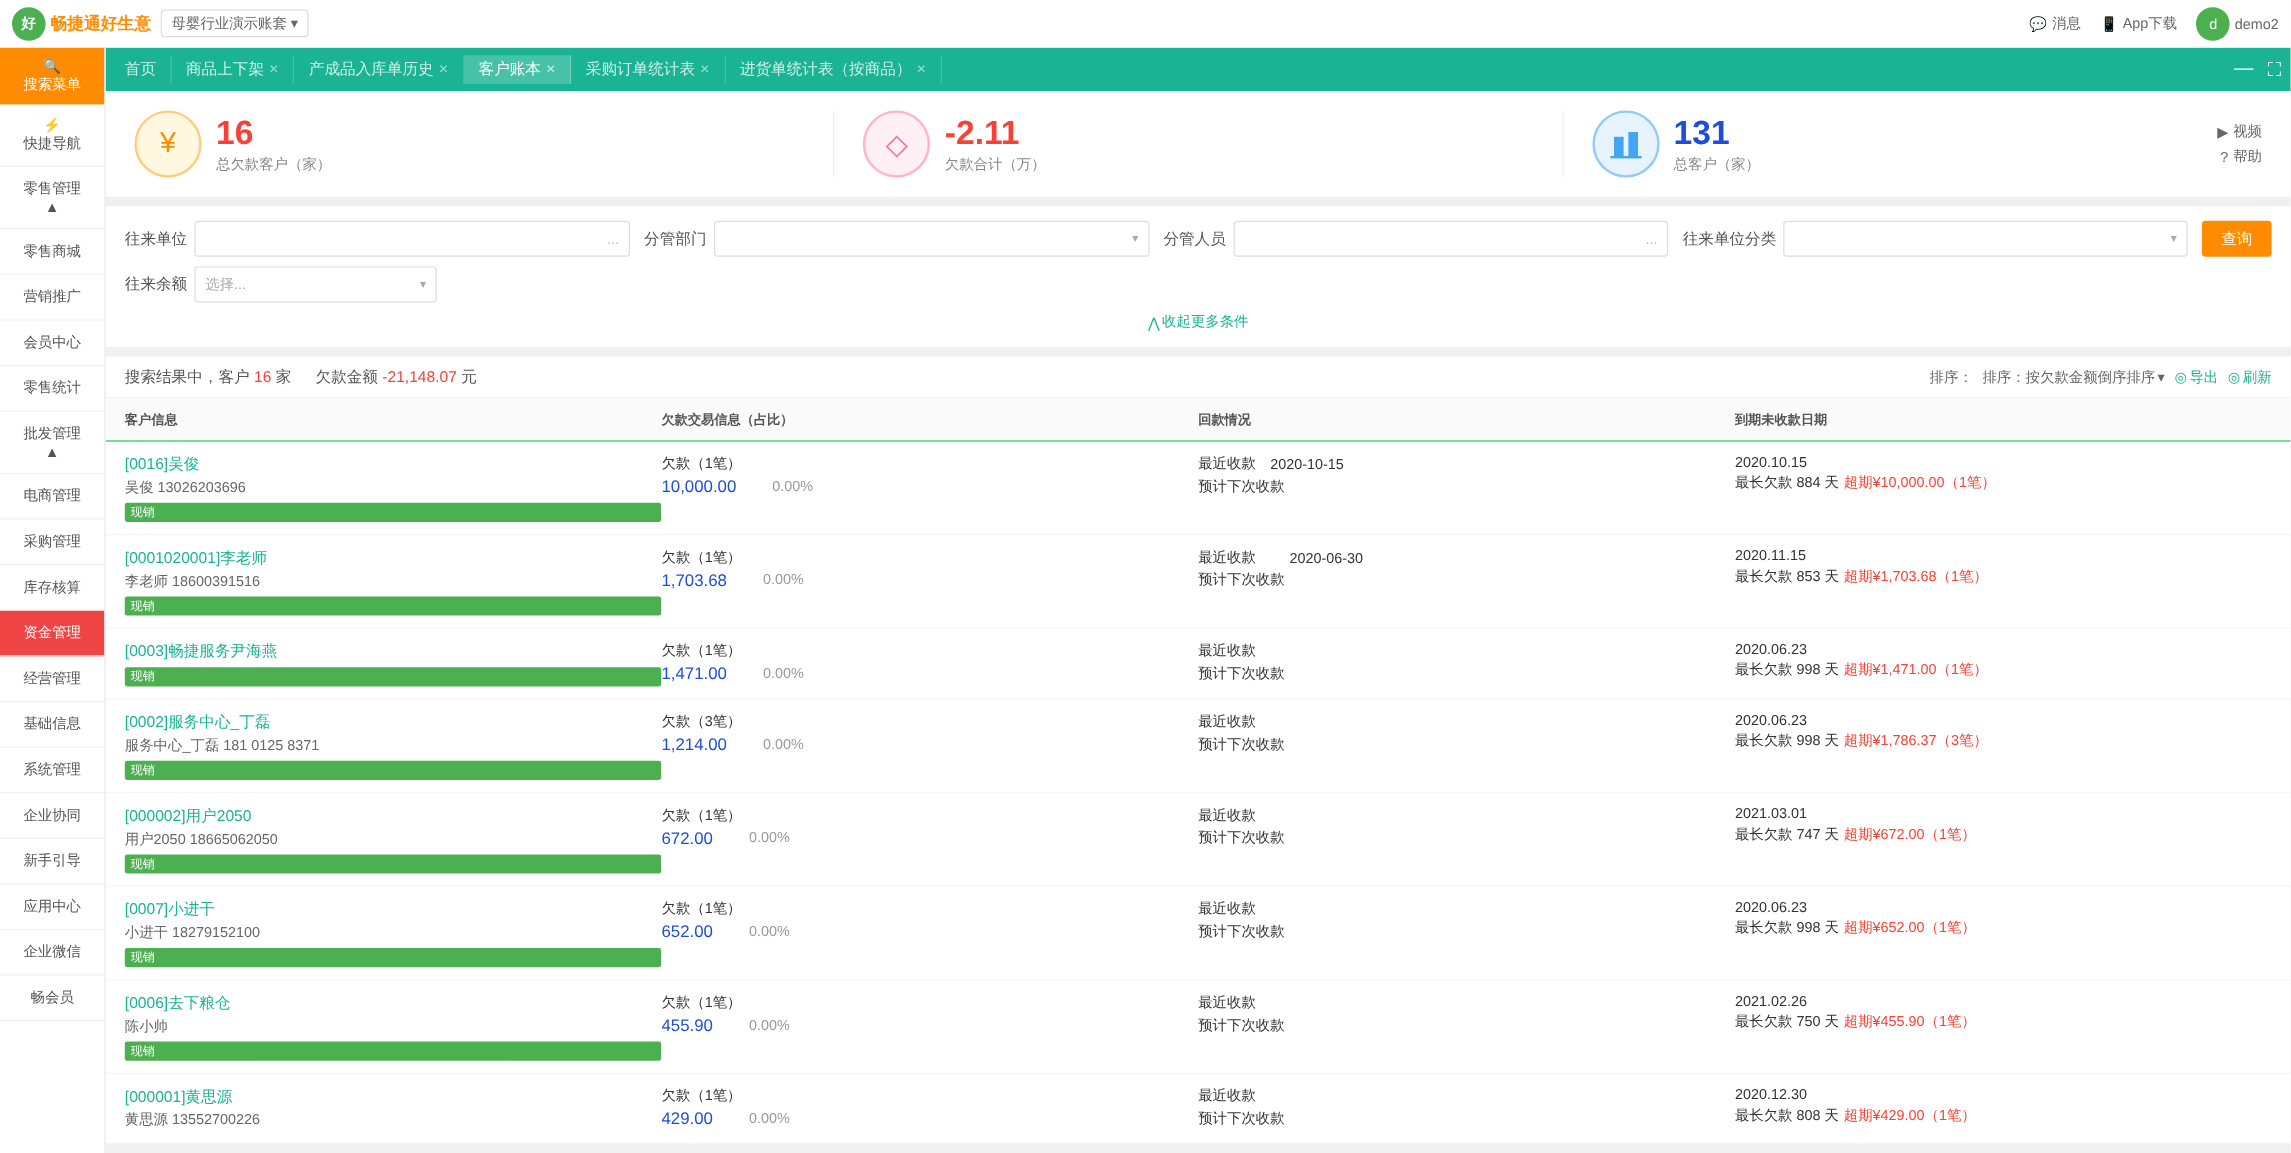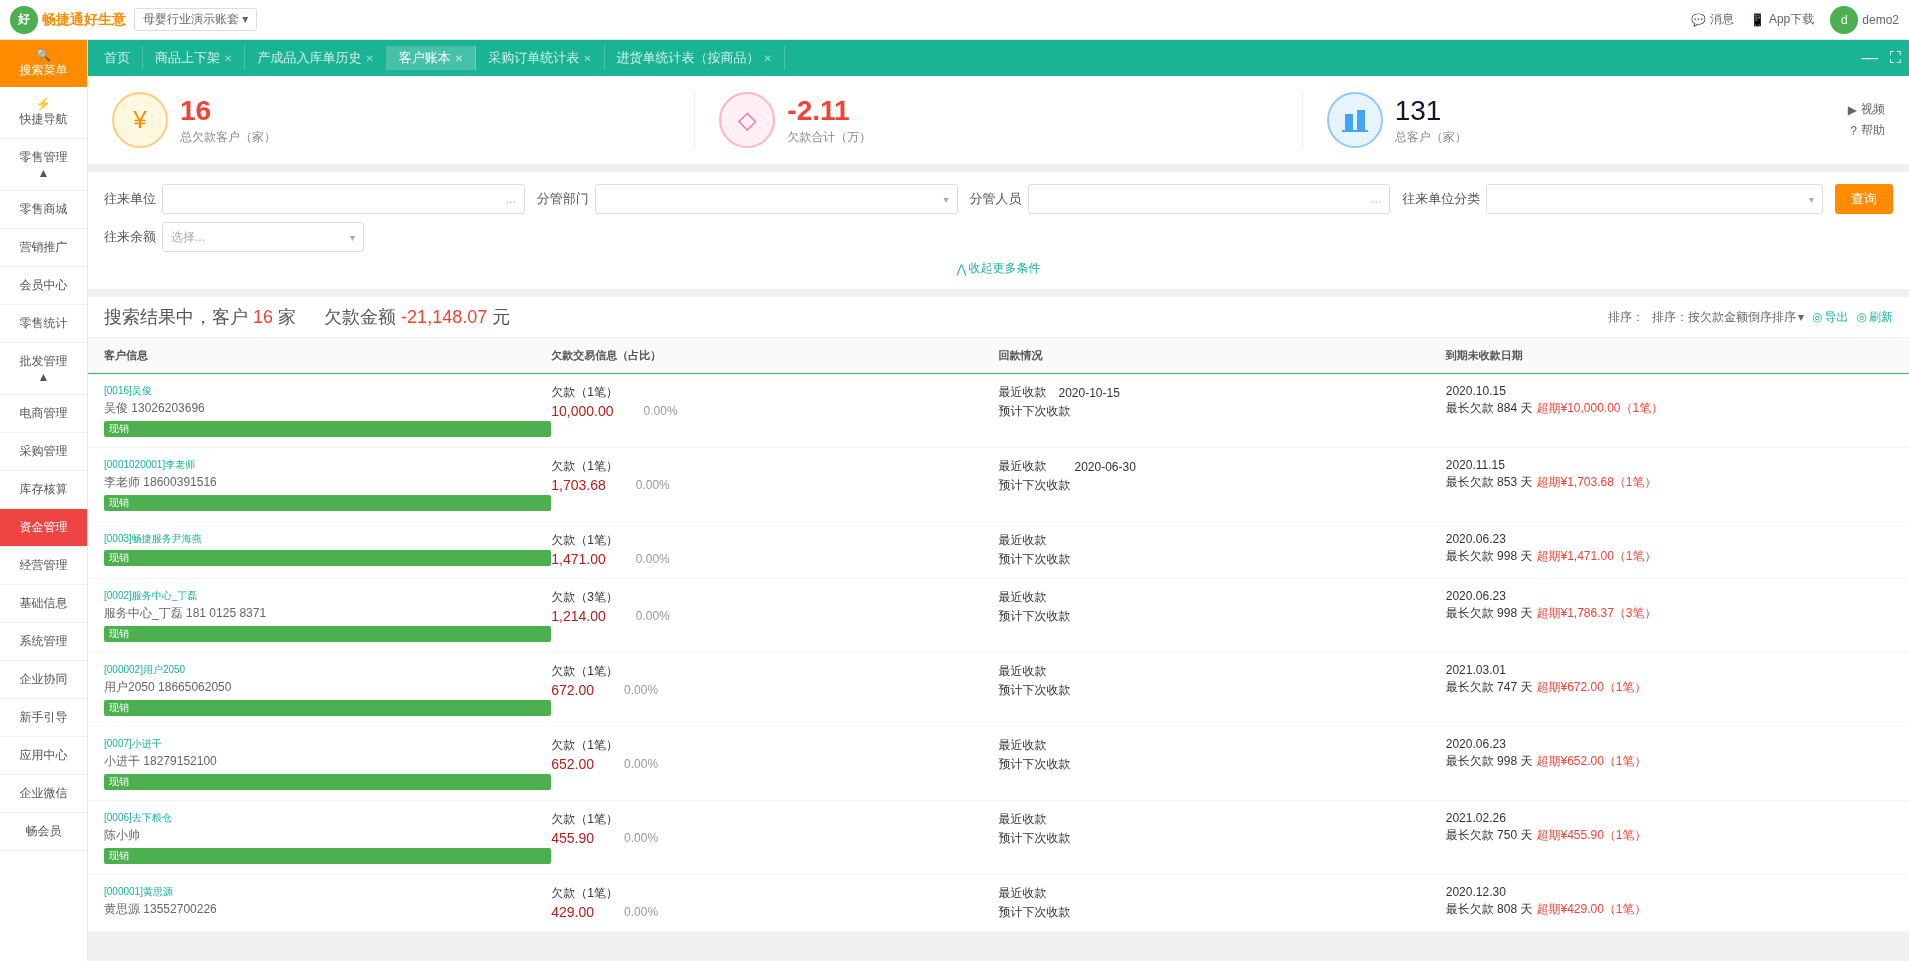--- a/index.html
+++ b/index.html
@@ -58,34 +58,34 @@
     .filter-item { display: flex; align-items: center; gap: 6px; flex: 1; }
     .filter-label { font-size: 13px; color: #555; white-space: nowrap; }
     .filter-input-with-dots { flex: 1; height: 30px; border: 1px solid #ddd; border-radius: 3px; padding: 0 8px; font-size: 12px; display: flex; align-items: center; justify-content: flex-end; color: #bbb; cursor: pointer; }
     .filter-select { flex: 1; height: 30px; border: 1px solid #ddd; border-radius: 3px; padding: 0 8px; font-size: 12px; background: #fff; position: relative; display: flex; align-items: center; justify-content: space-between; cursor: pointer; }
     .filter-select-arrow { color: #aaa; font-size: 10px; }
     .collapse-btn { color: #1ab394; font-size: 12px; cursor: pointer; display: flex; align-items: center; gap: 2px; justify-content: center; margin-top: 4px; }
     .search-btn { background: #ff8c00; color: white; border: none; padding: 6px 16px; border-radius: 3px; font-size: 13px; cursor: pointer; }
 
     
     .results-header { background: #fff; padding: 8px 16px; display: flex; align-items: center; justify-content: space-between; border-bottom: 1px solid #f0f0f0; }
-    .results-info { font-size: 18px; color: #555; }
+    .results-info { font-size: 13px; color: #555; }
     .results-info span.highlight { color: #f44336; }
     .results-actions { display: flex; align-items: center; gap: 8px; font-size: 12px; color: #666; }
     .sort-btn { display: flex; align-items: center; gap: 2px; cursor: pointer; }
     .action-btn { display: flex; align-items: center; gap: 2px; cursor: pointer; color: #1ab394; }
 
     
     .data-table { width: 100%; background: #fff; }
     .table-header { display: grid; grid-template-columns: 2fr 2fr 2fr 2fr; padding: 10px 16px; background: #fafafa; border-bottom: 1px solid #22c55e; font-size: 11px; font-weight: bold; color: #555; }
     .table-row { display: grid; grid-template-columns: 2fr 2fr 2fr 2fr; padding: 10px 16px; border-bottom: 1px solid #f5f5f5; font-size: 12px; }
-    .customer-name { color: #1ab394; cursor: pointer; font-size: 10px; }
+    .customer-name { color: #1ab394; cursor: pointer; font-size: 13px; }
     .customer-phone { color: #666; font-size: 12px; }
     .badge-green { background: #4CAF50; color: white; font-size: 10px; padding: 1px 5px; border-radius: 2px; display: inline-block; margin-top: 2px; }
-    .amount-red { color: #b91c1c; font-size: 14px; }
+    .amount-red { color: #1d4ed8; font-size: 14px; }
     .amount-pct { color: #999; font-size: 12px; margin-left: 26px; }
     .overdue-link { color: #f44336; font-size: 12px; cursor: pointer; }
     .col-cell { display: flex; flex-direction: column; gap: 2px; }
     .col-row { display: flex; align-items: center; gap: 4px; }
   </style>
 </head>
 <body>
 
 <div class="top-bar">
   <div class="top-bar-left">
@@ -234,21 +234,21 @@
         </div>
         <div class="stat-card">
           <div class="stat-icon-circle stat-icon-blue">
             <svg width="28" height="28" viewBox="0 0 28 28" fill="#42a5f5">
               <rect x="4" y="8" width="8" height="16"></rect>
               <rect x="16" y="4" width="8" height="20"></rect>
               <rect x="1" y="24" width="26" height="2"></rect>
             </svg>
           </div>
           <div>
-            <div class="stat-value" style="color:#0f172a;font-weight:normal;">131</div>
+            <div class="stat-value" style="color:#1d4ed8;font-weight:bold;">131</div>
             <div class="stat-label">总客户（家）</div>
           </div>
           <div class="stat-right">
             <div class="stat-action">
               <span>▶</span>
               <span>视频</span>
             </div>
             <div class="stat-action">
               <span>?</span>
               <span>帮助</span>

